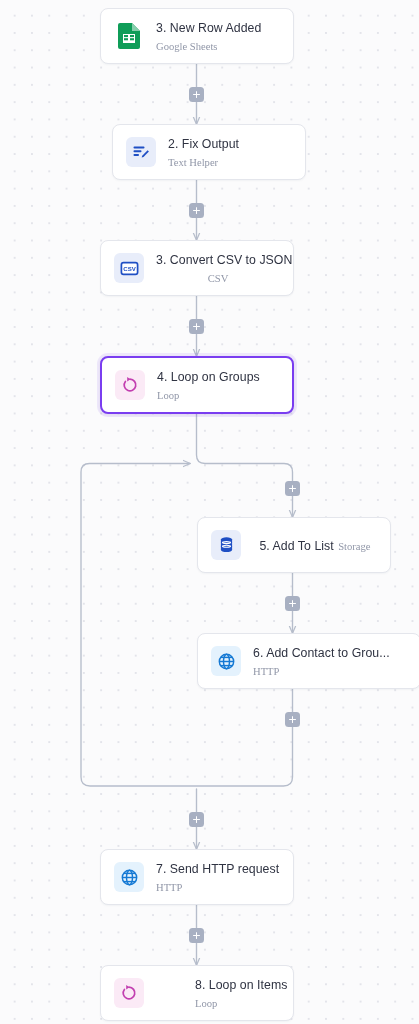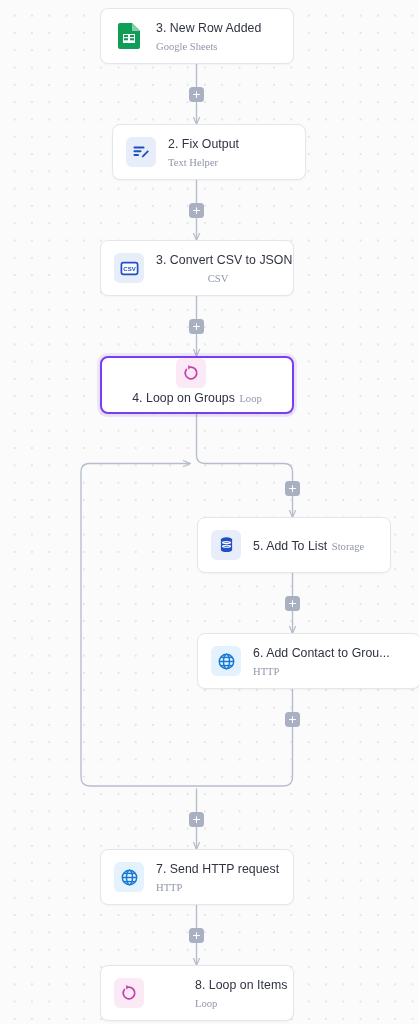--- a/index.html
+++ b/index.html
@@ -27,21 +27,20 @@
     border: 1px solid #e4e6ec;
     border-radius: 8px;
     display: flex;
     align-items: center;
     padding: 0 13px;
     box-shadow: 0 1px 2px rgba(30,35,60,0.045);
   }
   .node.selected {
     border: 2px solid #7a3df0;
     box-shadow: 0 0 0 3px rgba(122,61,240,0.10), 0 1px 3px rgba(30,35,60,0.07);
-    flex-direction: column;
   }
   .node-icon {
     width: 30px; height: 30px;
     border-radius: 6px;
     display: flex; align-items: center; justify-content: center;
     flex: 0 0 30px;
     margin-right: 12px;
   }
   .node-icon svg { display: block; }
   .node-text { min-width: 0; flex: 1 1 auto; }
@@ -173,21 +172,21 @@
         <path d="M9 3.2a5.8 5.8 0 1 1-4.6 2.25" fill="none" stroke="#c23fb0" stroke-width="1.7" stroke-linecap="round"></path>
         <path d="M6.2 1.0 L9.4 3.3 L6.2 5.6" fill="#c23fb0"></path>
       </svg>
     </span>
     <span class="node-text">
       <span class="node-title">4. Loop on Groups</span>
       <span class="node-sub">Loop</span>
     </span>
   </div>
 
-  <div class="node" style="left:197px; top:517px; width:194px; height:56px;">
+  <div class="node" style="left:197px; top:517px; width:194px; height:56px;text-align:center;">
     <span class="node-icon" style="background:#e8edfa;">
       <svg width="17" height="18" viewBox="0 0 17 18">
         <g fill="#1f4fc4">
           <ellipse cx="8.5" cy="3.6" rx="5.6" ry="2.3"></ellipse>
           <rect x="2.9" y="3.6" width="11.2" height="3.2"></rect>
           <ellipse cx="8.5" cy="6.8" rx="5.6" ry="2.3"></ellipse>
           <rect x="2.9" y="7.2" width="11.2" height="3.2"></rect>
           <ellipse cx="8.5" cy="10.4" rx="5.6" ry="2.3"></ellipse>
           <rect x="2.9" y="10.8" width="11.2" height="3.0"></rect>
           <ellipse cx="8.5" cy="13.8" rx="5.6" ry="2.3"></ellipse>

